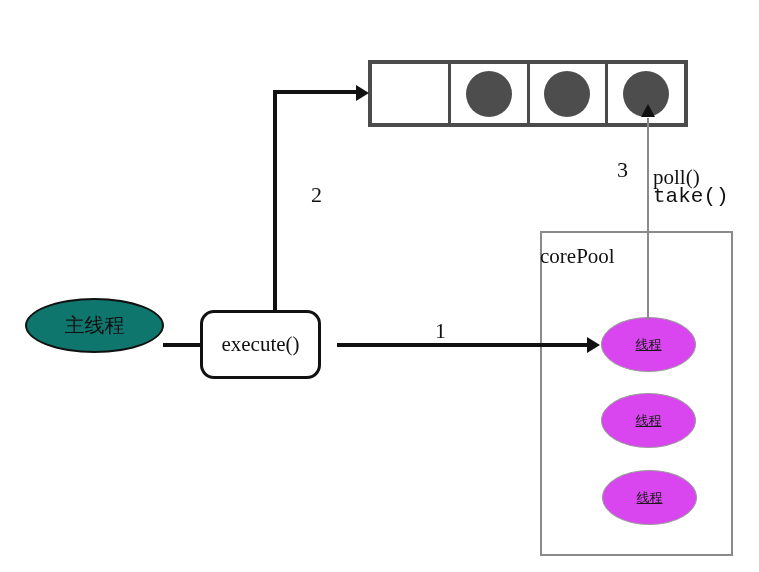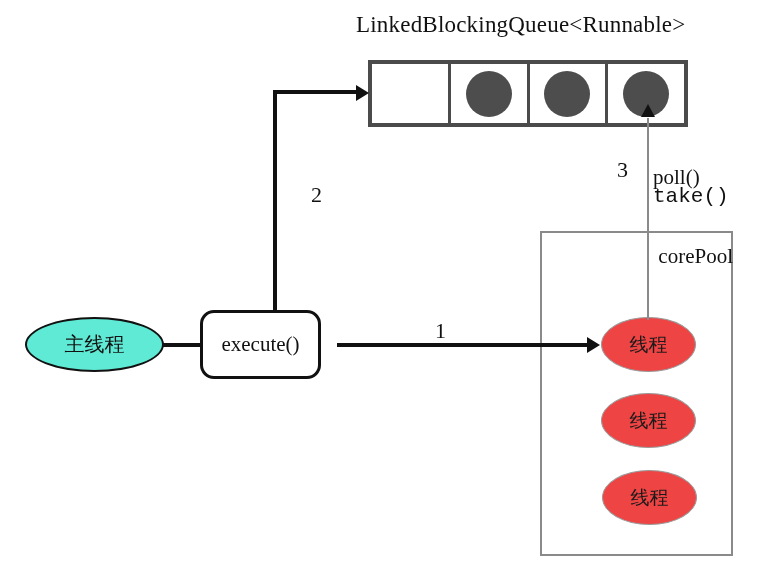--- a/index.html
+++ b/index.html
@@ -54,33 +54,33 @@
     width: 46px;
     height: 46px;
     border-radius: 50%;
     background: #4d4d4d;
   }
 
   
   .main-thread {
     position: absolute;
     left: 25px;
-    top: 317px;
+    top: 298px;
     width: 139px;
     height: 55px;
     border: 2.5px solid #111;
     border-radius: 50%;
     box-sizing: border-box;
     display: flex;
     align-items: center;
     justify-content: center;
     font-size: 20px;
     color: #111;
     font-family: Liberation Mono, monospace;
-    background: #5eead4;
+    background: #0f766e;
   }
 
   
   .execute-box {
     position: absolute;
     left: 200px;
     top: 310px;
     width: 121px;
     height: 69px;
     border: 3.5px solid #111;
@@ -104,38 +104,39 @@
     height: 325px;
     border: 2.5px solid #8a8a8a;
     box-sizing: border-box;
     background: transparent;
   }
   .corepool-label {
     position: absolute;
     left: 540px;
     top: 244px;
     width: 193px;
-    text-align: right;
+    text-align: left;
     font-size: 21px;
     color: #111;
   }
   .worker {
     position: absolute;
     width: 95px;
     height: 55px;
     border: 1.6px solid #9a9a9a;
     border-radius: 50%;
     box-sizing: border-box;
     display: flex;
     align-items: center;
     justify-content: center;
-    font-size: 19px;
+    font-size: 13px;
     color: #1a1a1a;
     font-family: "DejaVu Sans", "Liberation Sans", sans-serif;
-    background: #ef4444;
+    background: #d946ef;
+    text-decoration: underline;
   }
   .worker-1 { left: 601px; top: 317px; }
   .worker-2 { left: 601px; top: 393px; }
   .worker-3 { left: 602px; top: 470px; }
 
   
   .seg-h { position: absolute; background: #111; height: 4px; }
   .seg-v { position: absolute; background: #111; width: 4px; }
 
   .arrowhead-right {
@@ -187,21 +188,20 @@
   .lbl-1 { left: 435px; top: 318px; font-size: 22px; }
   .lbl-3 { left: 617px; top: 157px; font-size: 22px; }
   .lbl-poll { left: 653px; top: 140px; font-size: 21px; margin-top: 25px; }
   .lbl-take { left: 653px; top: 185px; font-size: 21px; font-family: Liberation Mono, monospace; }
 </style>
 </head>
 <body>
 
 <div id="canvas">
 
-  <div class="queue-title">LinkedBlockingQueue&lt;Runnable&gt;</div>
 
   <div class="queue-box">
     <div class="queue-cell"></div>
     <div class="queue-cell">
       <div class="task-dot"></div>
     </div>
     <div class="queue-cell">
       <div class="task-dot"></div>
     </div>
     <div class="queue-cell">

